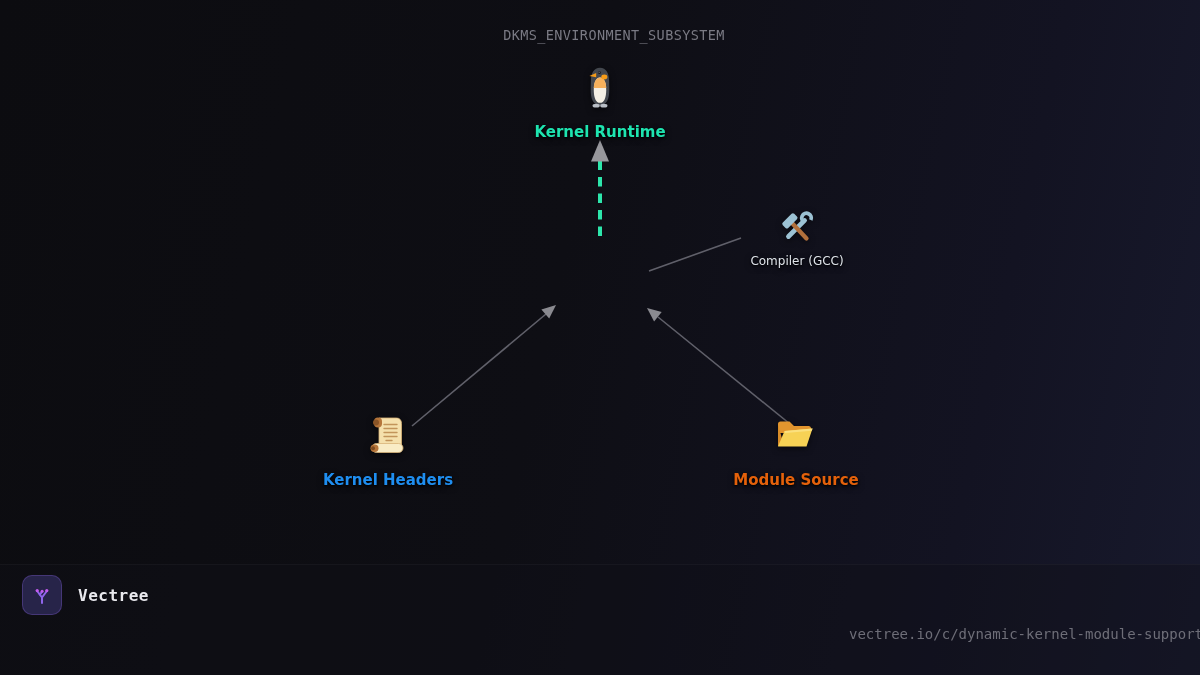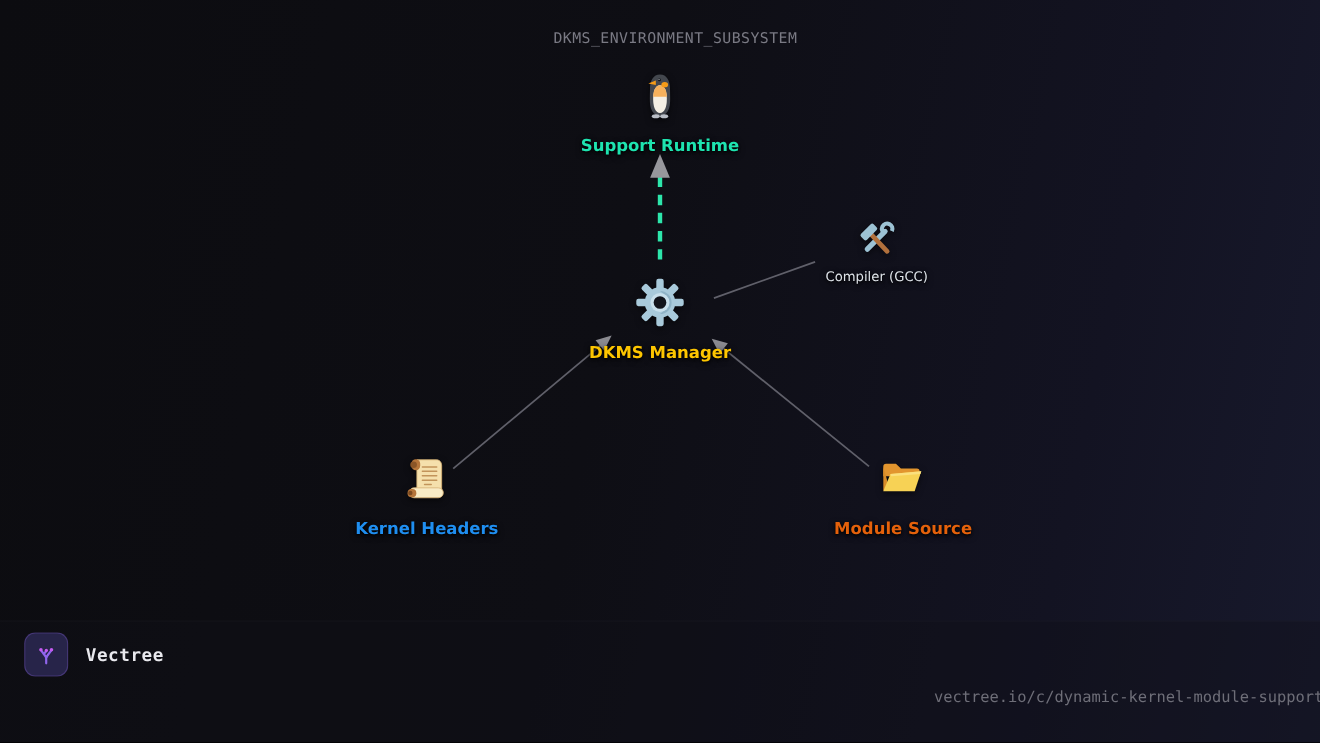--- a/index.html
+++ b/index.html
@@ -86,46 +86,25 @@
         <path d="M24,15 C19.5,15 17.5,21 17.5,28 C17.5,35.5 19.5,41.5 24,41.5 C28.5,41.5 30.5,35.5 30.5,28 C30.5,21 28.5,15 24,15 Z" fill="#f4efe4"></path>
         <path d="M24,15 C19.5,15 17.5,21 17.5,26 L30.5,26 C30.5,21 28.5,15 24,15 Z" fill="#f6b15c"></path>
         <ellipse cx="28.5" cy="14.5" rx="3.2" ry="2.6" fill="#f59b18"></ellipse>
         <polygon points="20,10.5 13,13.5 20,14.8" fill="#f59b18"></polygon>
         <circle cx="23.5" cy="10" r="1.4" fill="#15171b"></circle>
         <circle cx="23.1" cy="9.6" r="0.5" fill="#cfd3d8"></circle>
         <ellipse cx="20" cy="44.5" rx="3.8" ry="2" fill="#b9bec6"></ellipse>
         <ellipse cx="28" cy="44.5" rx="3.8" ry="2" fill="#b9bec6"></ellipse>
       </svg>
     </div>
-    <div class="label" style="color: rgb(30, 228, 176);">Support Runtime</div>
+    <div class="label" style="color: rgb(30, 228, 176);">Kernel Runtime</div>
   </div>
 
-  <div class="node" style="left:520px;top:251px;">
-    <div class="icon-wrap">
-      <svg width="46" height="46" viewBox="0 0 48 48">
-        <g fill="#a9cadb">
-          <rect x="20.5" y="1.5" width="7" height="10" rx="2"></rect>
-          <rect x="20.5" y="1.5" width="7" height="10" rx="2" transform="rotate(45 24 24)"></rect>
-          <rect x="20.5" y="1.5" width="7" height="10" rx="2" transform="rotate(90 24 24)"></rect>
-          <rect x="20.5" y="1.5" width="7" height="10" rx="2" transform="rotate(135 24 24)"></rect>
-          <rect x="20.5" y="1.5" width="7" height="10" rx="2" transform="rotate(180 24 24)"></rect>
-          <rect x="20.5" y="1.5" width="7" height="10" rx="2" transform="rotate(225 24 24)"></rect>
-          <rect x="20.5" y="1.5" width="7" height="10" rx="2" transform="rotate(270 24 24)"></rect>
-          <rect x="20.5" y="1.5" width="7" height="10" rx="2" transform="rotate(315 24 24)"></rect>
-        </g>
-        <circle cx="24" cy="24" r="14.5" fill="#a9cadb"></circle>
-        <path d="M24,13 a11,11 0 0 1 0,22 a13,13 0 0 0 0,-22 Z" fill="#8fb3c6"></path>
-        <circle cx="24" cy="24" r="9" fill="#c9e0ec"></circle>
-        <circle cx="24" cy="24" r="6" fill="#12141b"></circle>
-      </svg>
-    </div>
-    <div class="label" style="color: rgb(253, 197, 0);">DKMS Manager</div>
-  </div>
 
-  <div class="node small" style="left:717px;top:198px;">
+  <div class="node small" style="left:717px;top:208px;">
     <div class="icon-wrap">
       <svg width="38" height="38" viewBox="0 0 40 40">
         <circle cx="30" cy="9.5" r="5" fill="none" stroke="#9cc2d4" stroke-width="4" stroke-dasharray="23 9" transform="rotate(115 30 9.5)"></circle>
         <line x1="28" y1="12" x2="11" y2="29" stroke="#9cc2d4" stroke-width="5" stroke-linecap="round"></line>
         <line x1="14" y1="14" x2="30" y2="31" stroke="#b1703c" stroke-width="4.5" stroke-linecap="round"></line>
         <rect x="4" y="8.5" width="17" height="8" rx="2" fill="#9cc2d4" transform="rotate(-45 12.5 12.5)"></rect>
       </svg>
     </div>
     <div class="label" style="color: rgb(223, 228, 234);">Compiler (GCC)</div>
   </div>
@@ -144,21 +123,21 @@
           <line x1="22" y1="29.5" x2="28" y2="29.5"></line>
         </g>
         <rect x="8" y="32.5" width="31" height="9" rx="4.5" fill="#f9ecc6" stroke="#d8b478" stroke-width="0.8"></rect>
         <rect x="6.5" y="33.5" width="8" height="7.5" rx="3.7" fill="#b5753a"></rect>
         <circle cx="9" cy="37.2" r="2" fill="#7c4a20"></circle>
       </svg>
     </div>
     <div class="label" style="color: rgb(31, 142, 240); text-align: center;">Kernel Headers</div>
   </div>
 
-  <div class="node" style="left:741px;top:411px;">
+  <div class="node" style="left:716px;top:411px;">
     <div class="icon-wrap">
       <svg width="48" height="48" viewBox="0 0 48 48">
         <path d="M6,13 a2.5,2.5 0 0 1 2.5,-2.5 h9 l4.5,4.5 h14.5 a2.5,2.5 0 0 1 2.5,2.5 v4.5 h-33 Z" fill="#e2952e"></path>
         <polygon points="6,13 6,35 12,35" fill="#d88c28"></polygon>
         <polygon points="12.5,20 40.5,17.5 34.5,35.5 6,35.5" fill="#f7d255"></polygon>
         <polygon points="12.5,20 40.5,17.5 39.8,19.8 13.2,22" fill="#fbe07e"></polygon>
       </svg>
     </div>
     <div class="label" style="color: rgb(228, 97, 11);">Module Source</div>
   </div>

